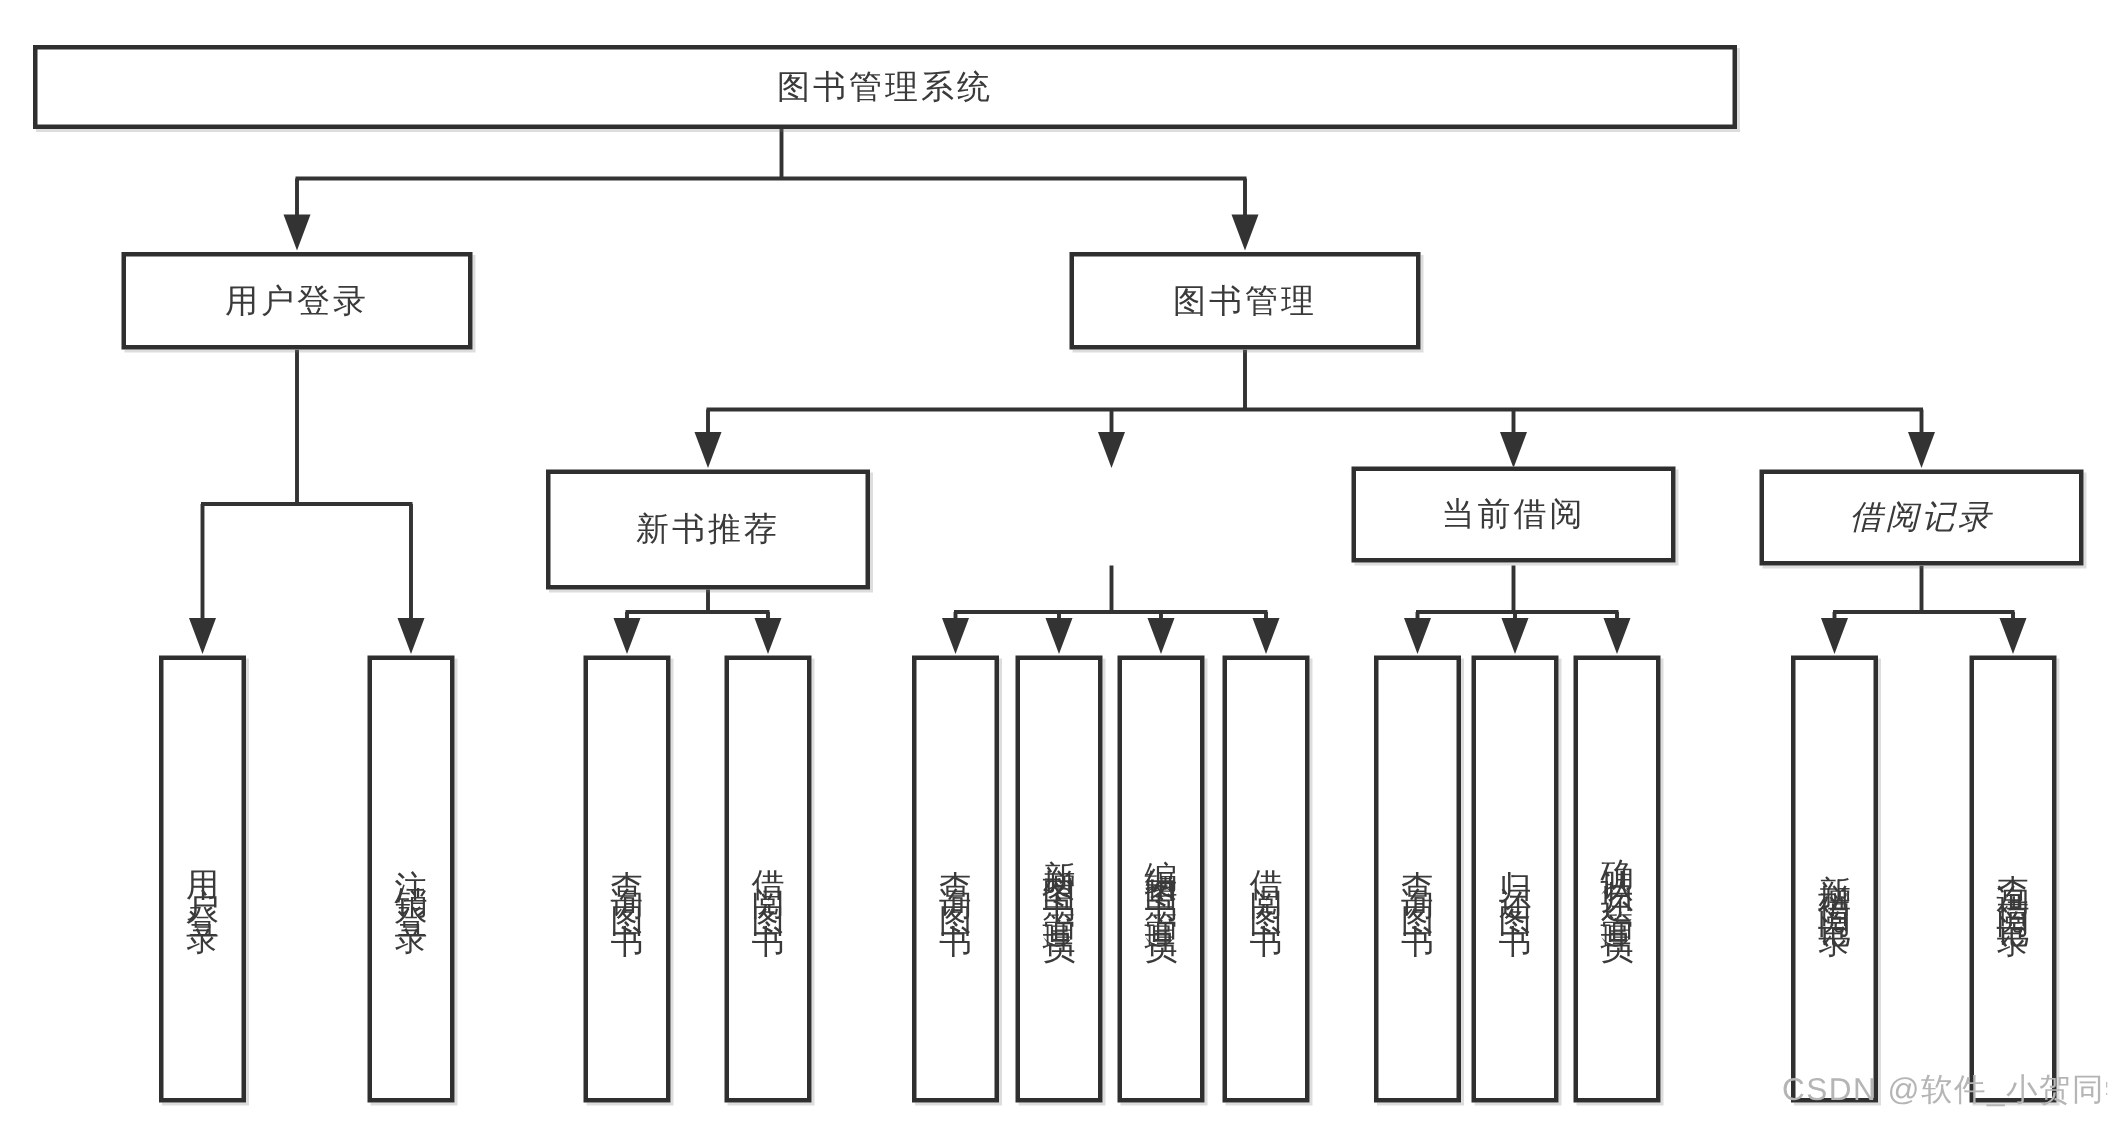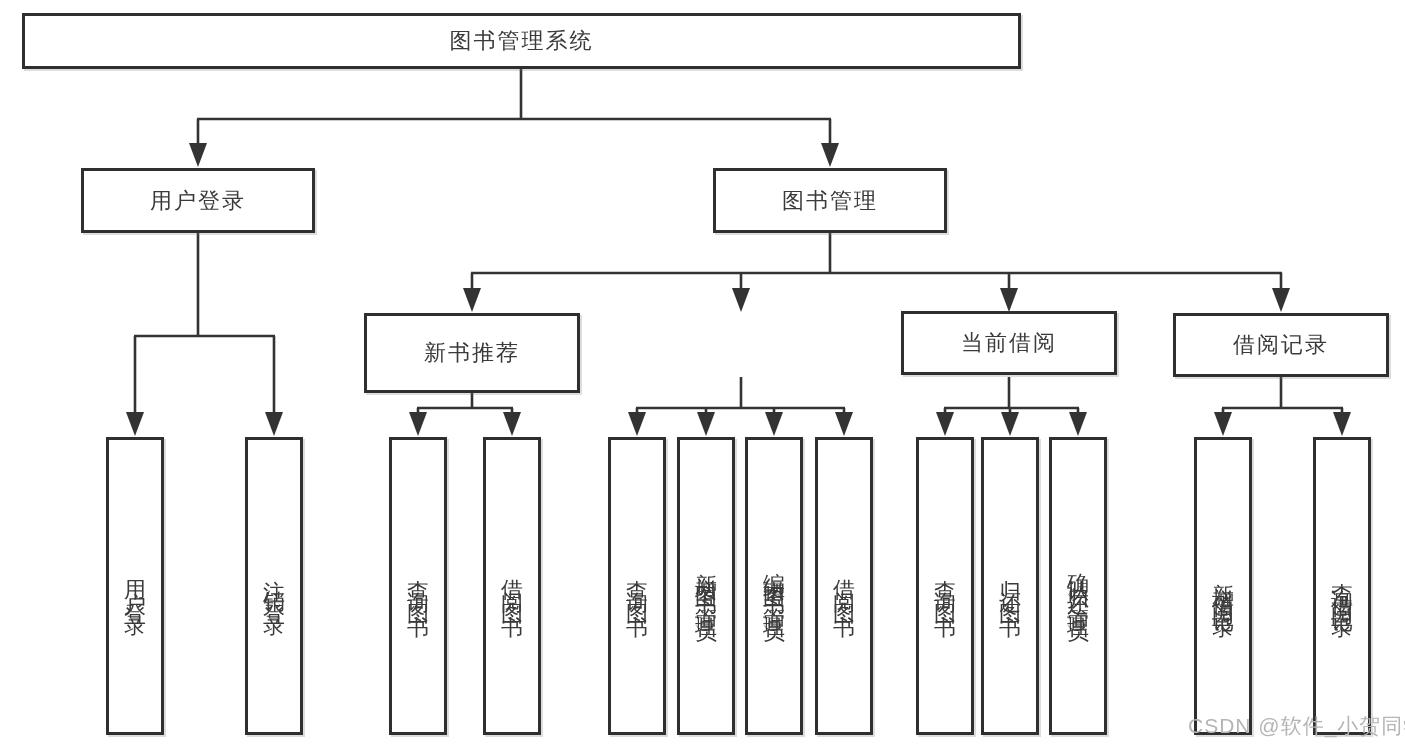--- a/index.html
+++ b/index.html
@@ -41,27 +41,27 @@
   
   .leaf .lbl {
     writing-mode: vertical-rl;
     letter-spacing: 12px;
     white-space: normal;
   }
   .leaf.long .lbl {
     letter-spacing: 7px;
   }
   
-  #nd-root   { left: 22px;  top: 13px;  width: 999px; height: 56px; justify-content: center; }
+  #nd-root   { left: 22px;  top: 30px;  width: 1136px; height: 56px; justify-content: center; }
   #nd-l2a    { left: 81px;  top: 168px; width: 234px; height: 65px; }
   #nd-l2b    { left: 713px; top: 168px; width: 234px; height: 65px; }
   #nd-l3a    { left: 364px; top: 313px; width: 216px; height: 80px; }
   #nd-l3b    { left: 633px; top: 313px; width: 216px; height: 64px; }
   #nd-l3c    { left: 901px; top: 311px; width: 216px; height: 64px; }
-  #nd-l3d    { left: 1173px;top: 313px; width: 216px; height: 64px; }
+  #nd-l3d    { left: 1173px;top: 313px; width: 216px; height: 64px; font-style: italic; }
   .leaf      { top: 437px; width: 58px; height: 298px; }
   #lf-a1 { left: 106px; }
   #lf-a2 { left: 245px; }
   #lf-b1 { left: 389px; }
   #lf-b2 { left: 483px; }
   #lf-c1 { left: 608px; }
   #lf-c2 { left: 677px; }
   #lf-c3 { left: 745px; }
   #lf-c4 { left: 815px; }
   #lf-d1 { left: 916px; }

